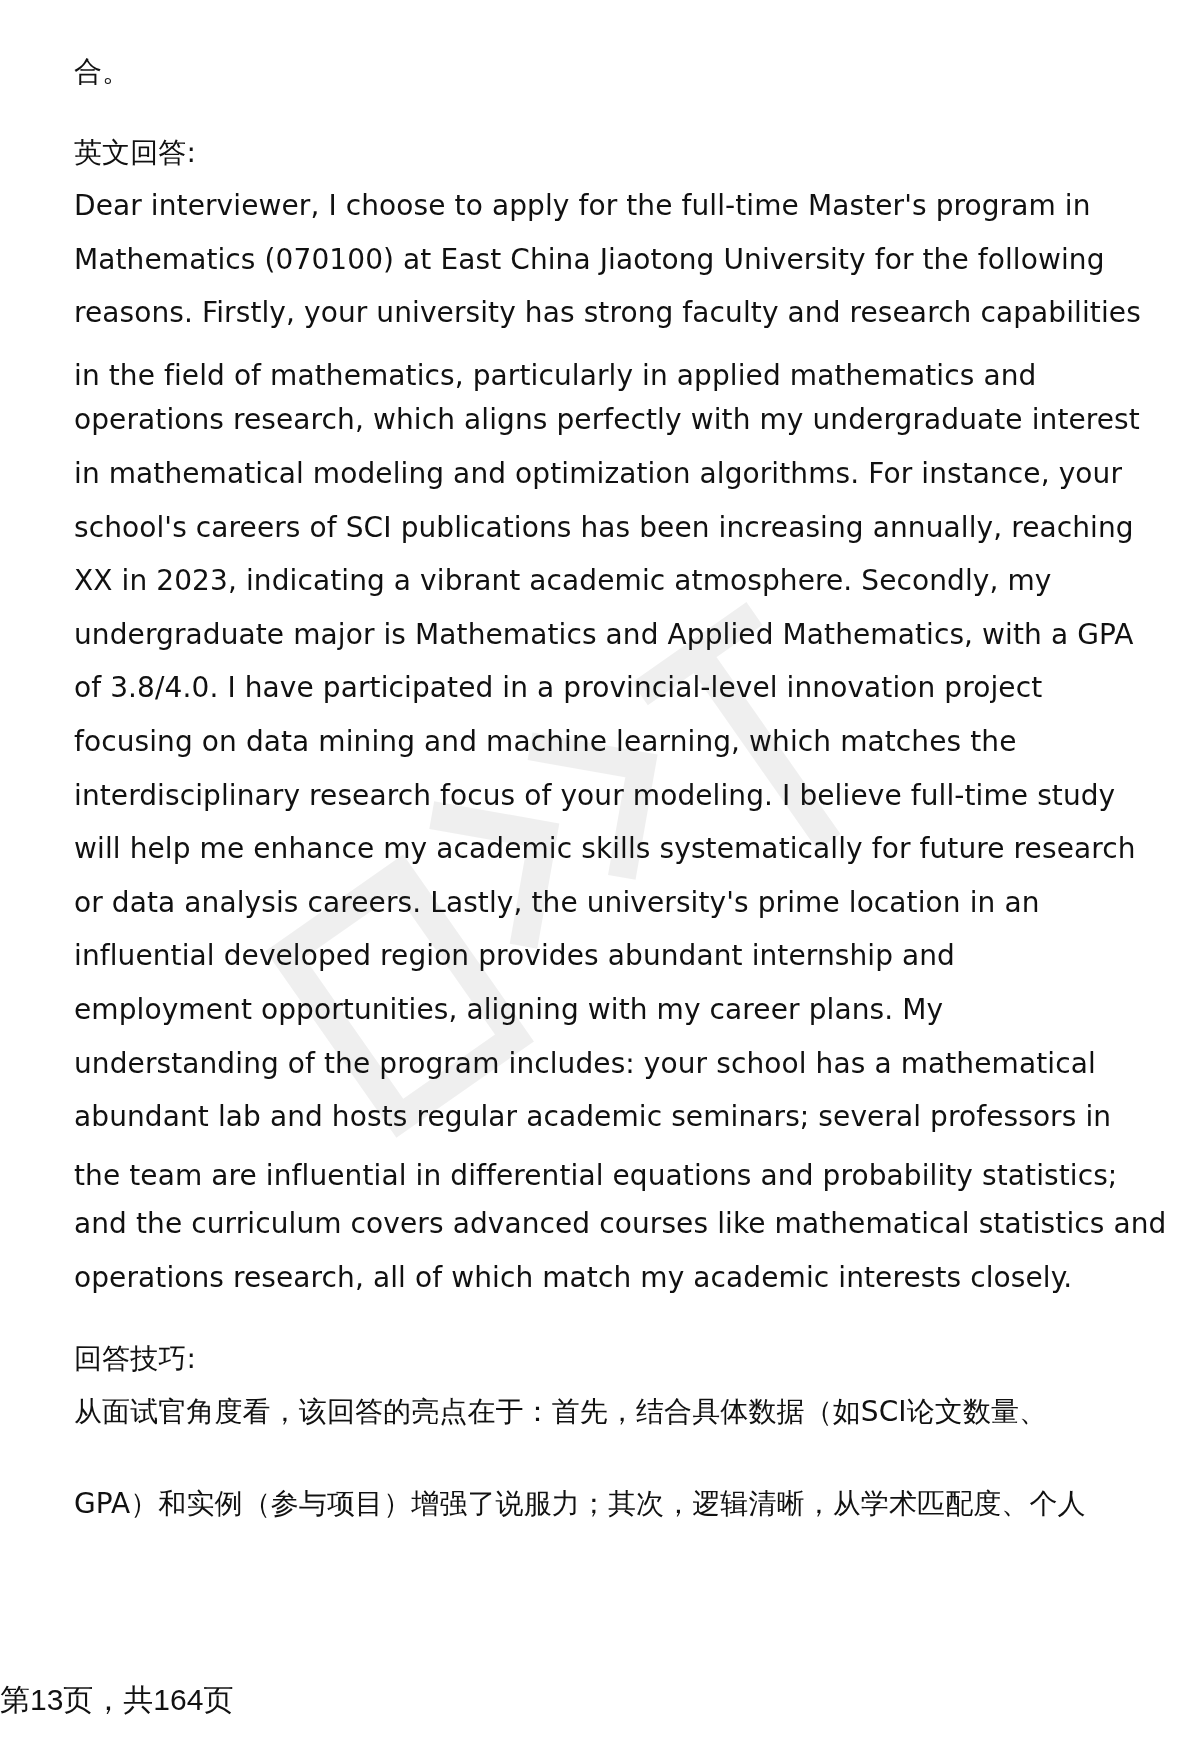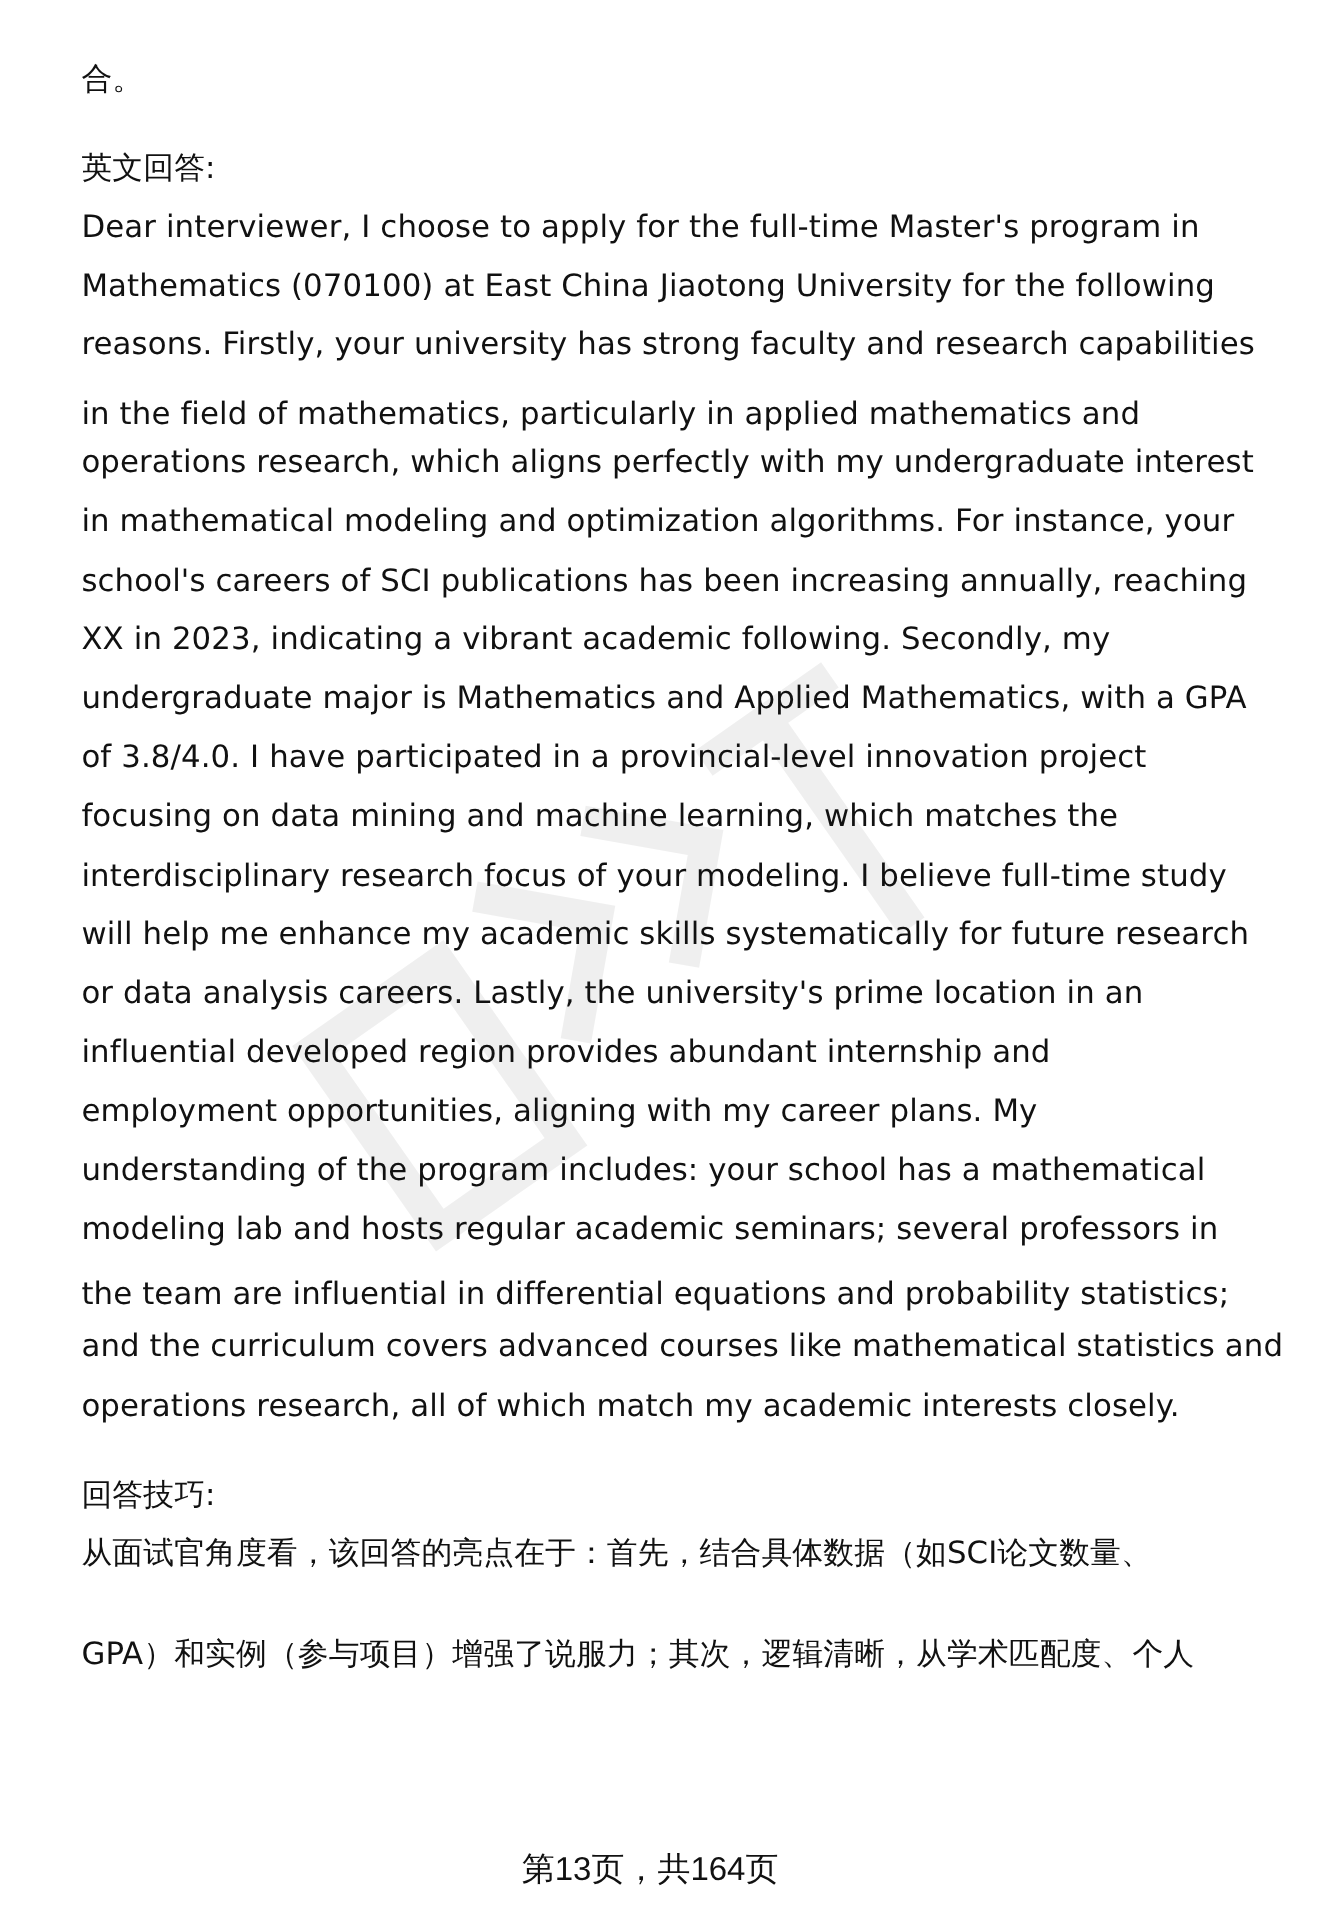--- a/index.html
+++ b/index.html
@@ -11,21 +11,21 @@
   .watermark {
     position: absolute; left: 230px; top: 520px; width: 700px; height: 700px;
     pointer-events: none; opacity: 0.06;
   }
   .page { position: absolute; left: 74px; top: 0; width: 1090px; }
   .line {
     position: absolute; left: 0; white-space: nowrap;
     font-size: 28px; line-height: 40px; letter-spacing: 0.1px;
   }
   .footer {
-    position: absolute; left: 0; width: 1182px; top: 1680px; text-align: center;
+    position: absolute; left: 0; width: 1182px; top: 1680px; text-align: left;
     font-family: "Liberation Sans", "DejaVu Sans", sans-serif;
     font-size: 30px; line-height: 40px; color: #111;
   }
 </style>
 </head>
 <body>
 
 <svg class="watermark" viewBox="0 0 700 700">
   <g stroke="#000" stroke-width="28" fill="none" transform="rotate(-35 350 350)">
     <path d="M60 250 L200 250 L200 450 L60 450 Z"></path>
@@ -39,31 +39,31 @@
   <div class="line" style="top:52px">合。</div>
   <div class="line" style="top:133px">英文回答:</div>
 
   <div class="line" style="top:186px">Dear interviewer, I choose to apply for the full-time Master's program in</div>
   <div class="line" style="top:240px">Mathematics (070100) at East China Jiaotong University for the following</div>
   <div class="line" style="top:293px">reasons. Firstly, your university has strong faculty and research capabilities</div>
   <div class="line" style="top:356px">in the field of mathematics, particularly in applied mathematics and</div>
   <div class="line" style="top:400px">operations research, which aligns perfectly with my undergraduate interest</div>
   <div class="line" style="top:454px">in mathematical modeling and optimization algorithms. For instance, your</div>
   <div class="line" style="top:508px">school's careers of SCI publications has been increasing annually, reaching</div>
-  <div class="line" style="top:561px">XX in 2023, indicating a vibrant academic following. Secondly, my</div>
+  <div class="line" style="top:561px">XX in 2023, indicating a vibrant academic atmosphere. Secondly, my</div>
   <div class="line" style="top:615px">undergraduate major is Mathematics and Applied Mathematics, with a GPA</div>
   <div class="line" style="top:668px">of 3.8/4.0. I have participated in a provincial-level innovation project</div>
   <div class="line" style="top:722px">focusing on data mining and machine learning, which matches the</div>
   <div class="line" style="top:776px">interdisciplinary research focus of your modeling. I believe full-time study</div>
   <div class="line" style="top:829px">will help me enhance my academic skills systematically for future research</div>
   <div class="line" style="top:883px">or data analysis careers. Lastly, the university's prime location in an</div>
   <div class="line" style="top:936px">influential developed region provides abundant internship and</div>
   <div class="line" style="top:990px">employment opportunities, aligning with my career plans. My</div>
   <div class="line" style="top:1044px">understanding of the program includes: your school has a mathematical</div>
-  <div class="line" style="top:1097px">modeling lab and hosts regular academic seminars; several professors in</div>
+  <div class="line" style="top:1097px">abundant lab and hosts regular academic seminars; several professors in</div>
   <div class="line" style="top:1156px">the team are influential in differential equations and probability statistics;</div>
   <div class="line" style="top:1204px">and the curriculum covers advanced courses like mathematical statistics and</div>
   <div class="line" style="top:1258px">operations research, all of which match my academic interests closely.</div>
 
   <div class="line" style="top:1339px">回答技巧:</div>
   <div class="line" style="top:1392px">从面试官角度看，该回答的亮点在于：首先，结合具体数据（如SCI论文数量、</div>
   <div class="line" style="top:1484px">GPA）和实例（参与项目）增强了说服力；其次，逻辑清晰，从学术匹配度、个人</div>
 </div>
 
 <div class="footer">第13页，共164页</div>

